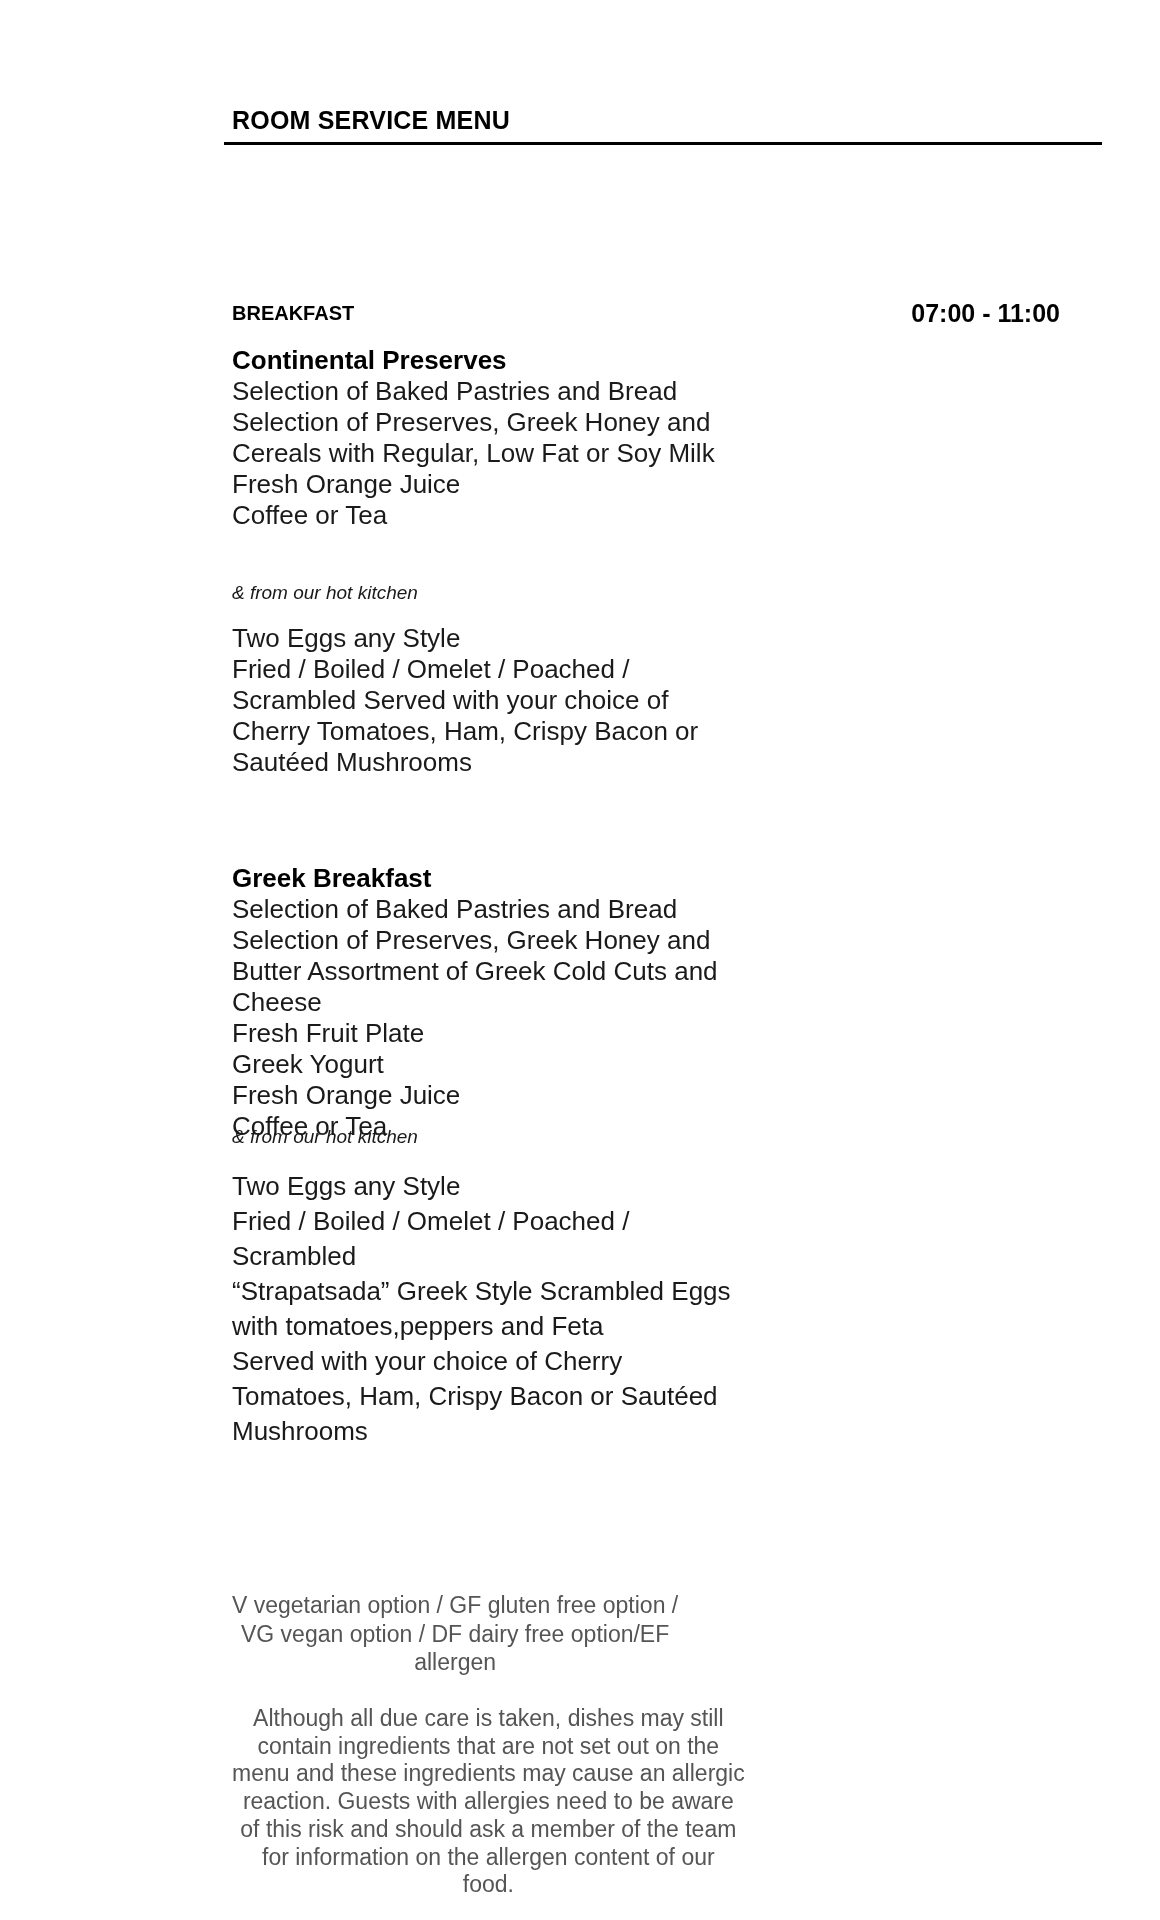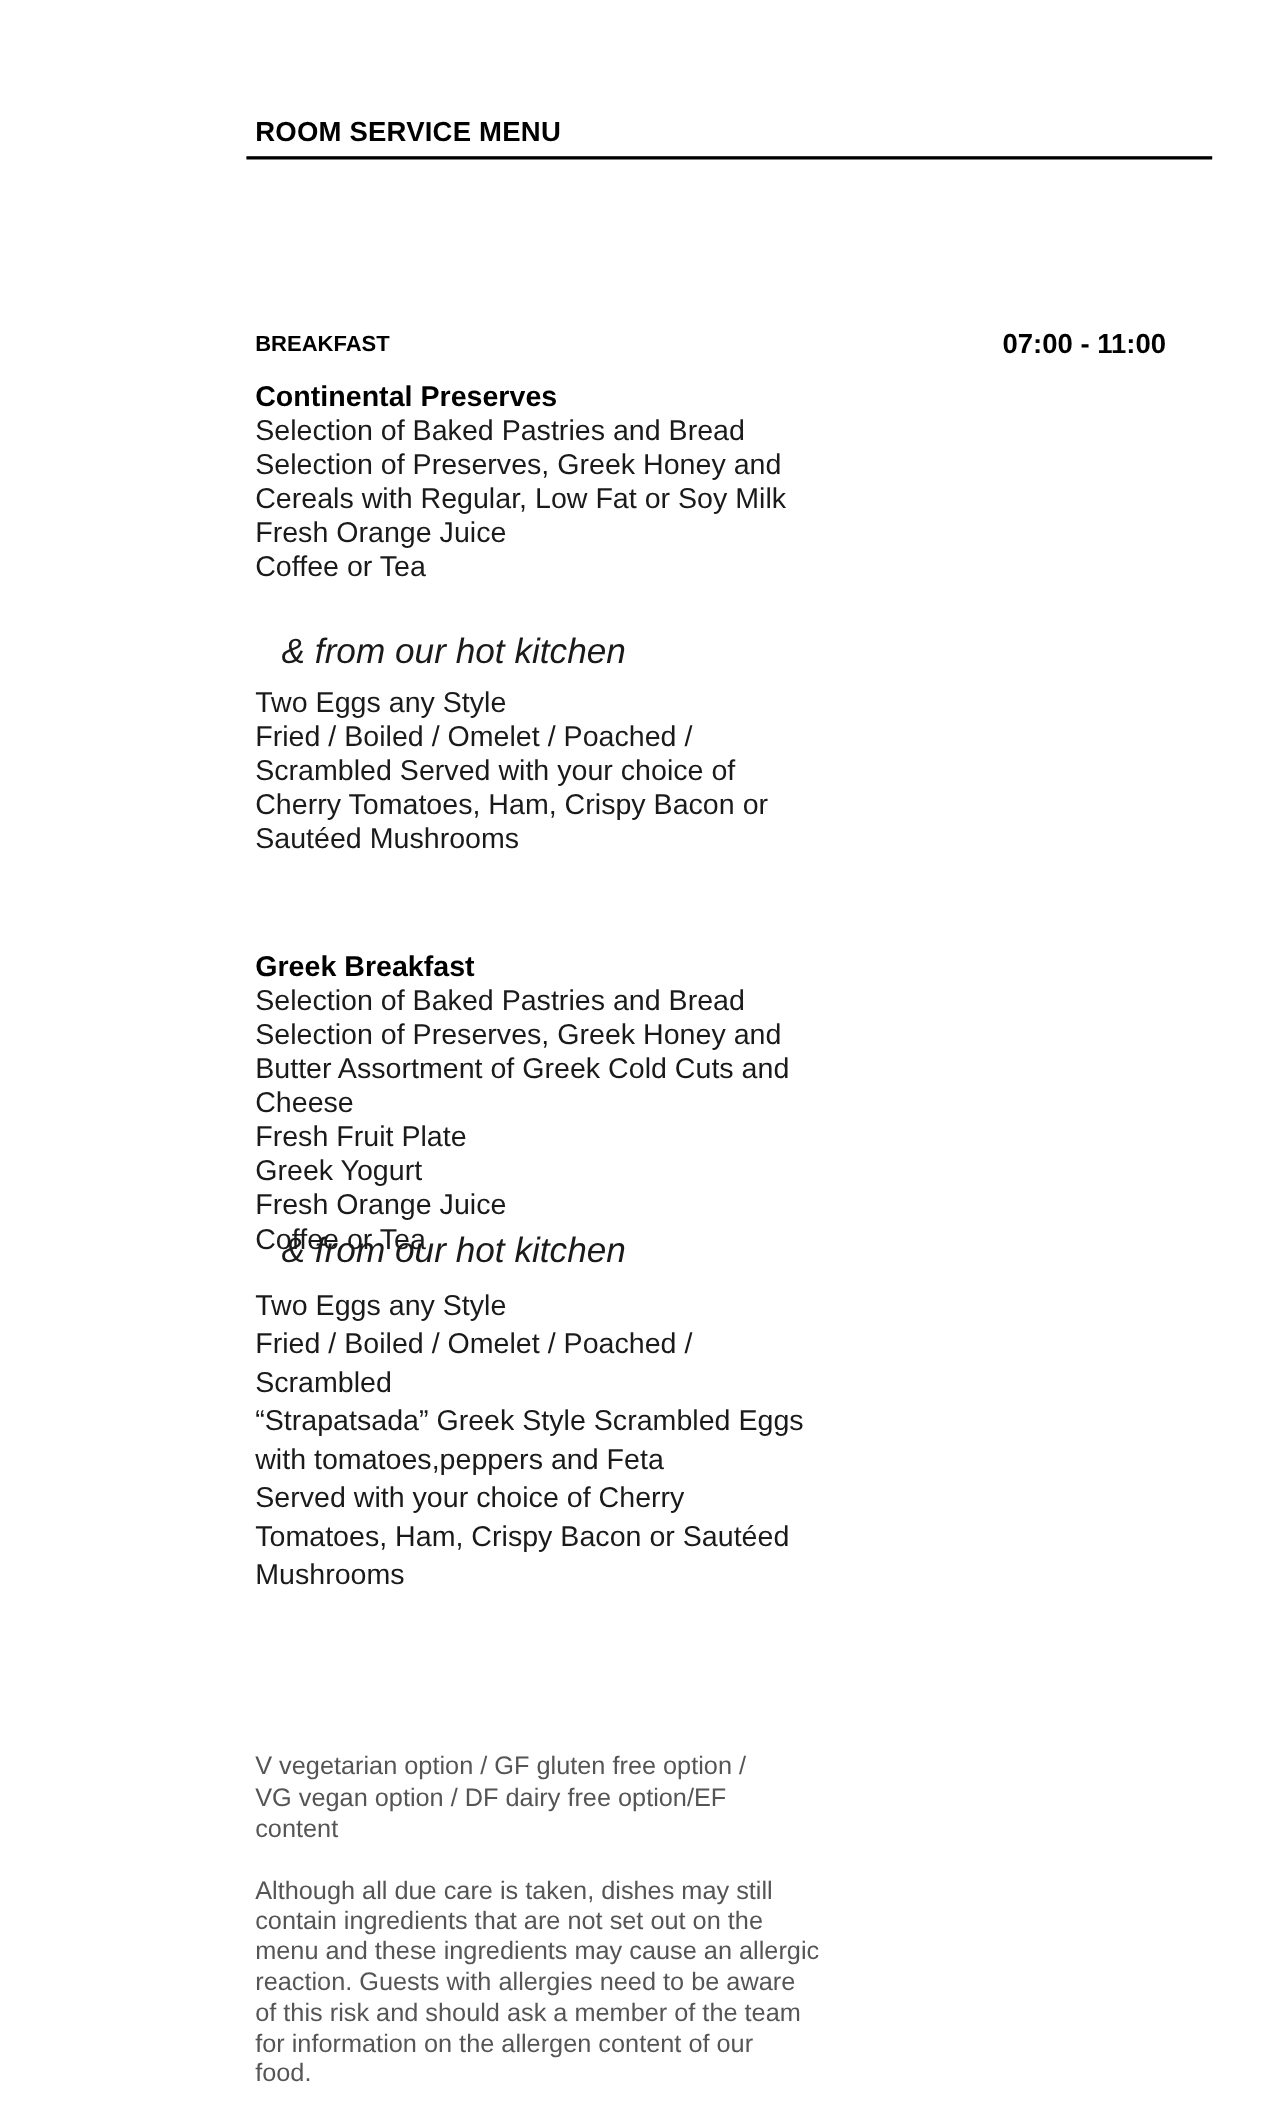--- a/index.html
+++ b/index.html
@@ -6,25 +6,25 @@
   body { width: 1160px; height: 1920px; position: relative; overflow: hidden;
          font-family: "Liberation Sans", sans-serif; color: #111111; }
   .abs { position: absolute; left: 232px; }
   .title { top: 105px; font-size: 25px; line-height: 30px; font-weight: 700; letter-spacing: 0.2px; color: #000; }
   .rule { position: absolute; top: 142px; left: 224px; width: 878px; height: 3px; background: #000; }
   .section-head { top: 298px; font-size: 20px; line-height: 30px; font-weight: 700; color: #000; }
   .hours { position: absolute; top: 298px; right: 100px; font-size: 25px; line-height: 30px; font-weight: 700; color: #000; text-align: right; }
   .block { font-size: 26px; line-height: 31px; color: #1a1a1a; }
   .block .line { display: block; white-space: nowrap; }
   .block .heading { font-weight: 700; color: #000; }
-  .kitchen { font-size: 32px; line-height: 31px; font-style: italic; color: #1a1a1a; white-space: nowrap; margin-left: 24px; }
+  .kitchen { font-size: 19px; line-height: 31px; font-style: italic; color: #1a1a1a; white-space: nowrap; }
   .eggs2 { font-size: 26px; line-height: 35px; color: #1a1a1a; }
   .eggs2 .line { display: block; white-space: nowrap; }
   .footer { font-size: 23px; color: #555555; }
-  .footer .line { display: block; white-space: nowrap; }
+  .footer .line { display: block; white-space: nowrap; text-align: center; }
   .f1 { top: 1591px; line-height: 28.5px; }
   .f2 { top: 1705px; line-height: 27.7px; }
 </style>
 </head>
 <body>
 
 <div class="abs title">ROOM SERVICE MENU</div>
 <div class="rule"></div>
 
 <div class="abs section-head">BREAKFAST</div>
@@ -66,21 +66,21 @@
   <span class="line">“Strapatsada” Greek Style Scrambled Eggs</span>
   <span class="line">with tomatoes,peppers and Feta</span>
   <span class="line">Served with your choice of Cherry</span>
   <span class="line">Tomatoes, Ham, Crispy Bacon or Sautéed</span>
   <span class="line">Mushrooms</span>
 </div>
 
 <div class="abs footer f1">
   <span class="line">V vegetarian option / GF gluten free option /</span>
   <span class="line">VG vegan option / DF dairy free option/EF</span>
-  <span class="line">content</span>
+  <span class="line">allergen</span>
 </div>
 <div class="abs footer f2">
   <span class="line">Although all due care is taken, dishes may still</span>
   <span class="line">contain ingredients that are not set out on the</span>
   <span class="line">menu and these ingredients may cause an allergic</span>
   <span class="line">reaction. Guests with allergies need to be aware</span>
   <span class="line">of this risk and should ask a member of the team</span>
   <span class="line">for information on the allergen content of our</span>
   <span class="line">food.</span>
 </div>

